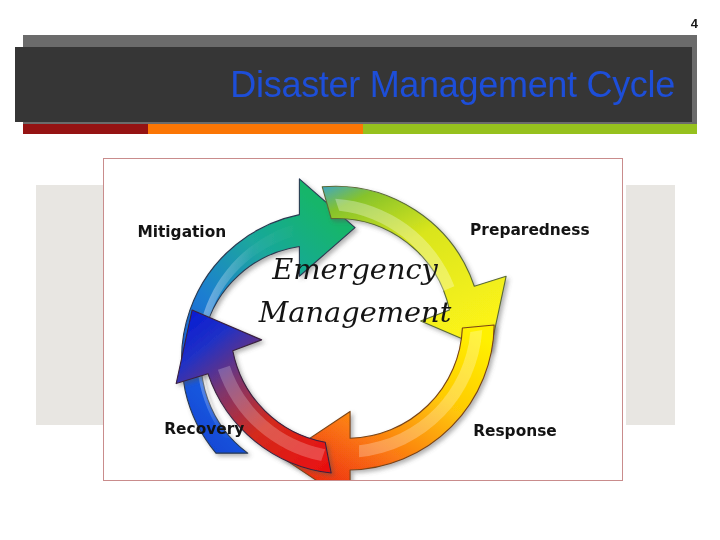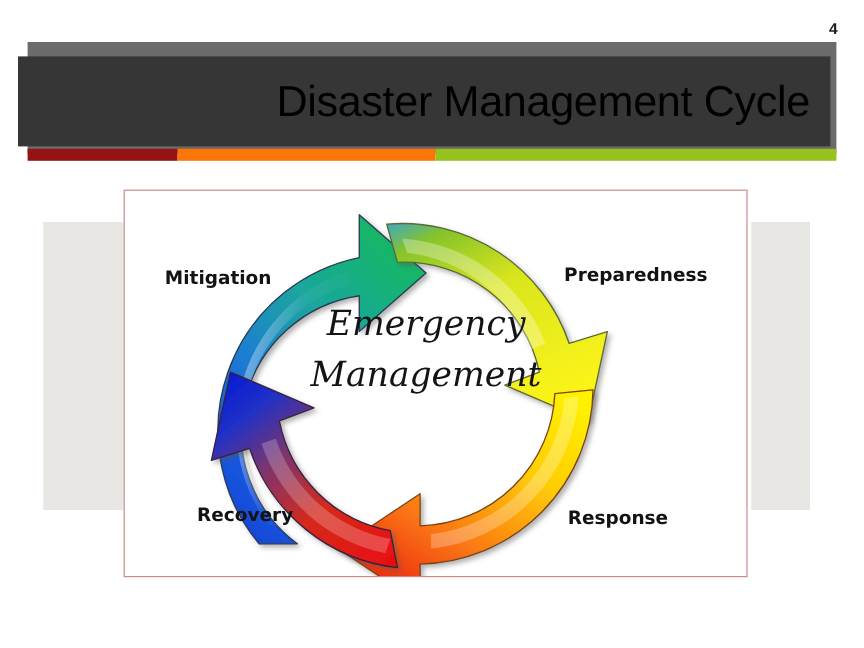--- a/index.html
+++ b/index.html
@@ -46,21 +46,21 @@
   }
   #title-text {
     position: absolute;
     left: 15px;
     top: 47px;
     width: 660px;
     height: 75px;
     display: flex;
     align-items: center;
     justify-content: flex-end;
-    color: #000000;
+    color: #1d4ed8;
     font-size: 36px;
     font-weight: normal;
     letter-spacing: -0.3px;
     white-space: nowrap;
   }
 
   
   .stripe {
     position: absolute;
     top: 124px;

